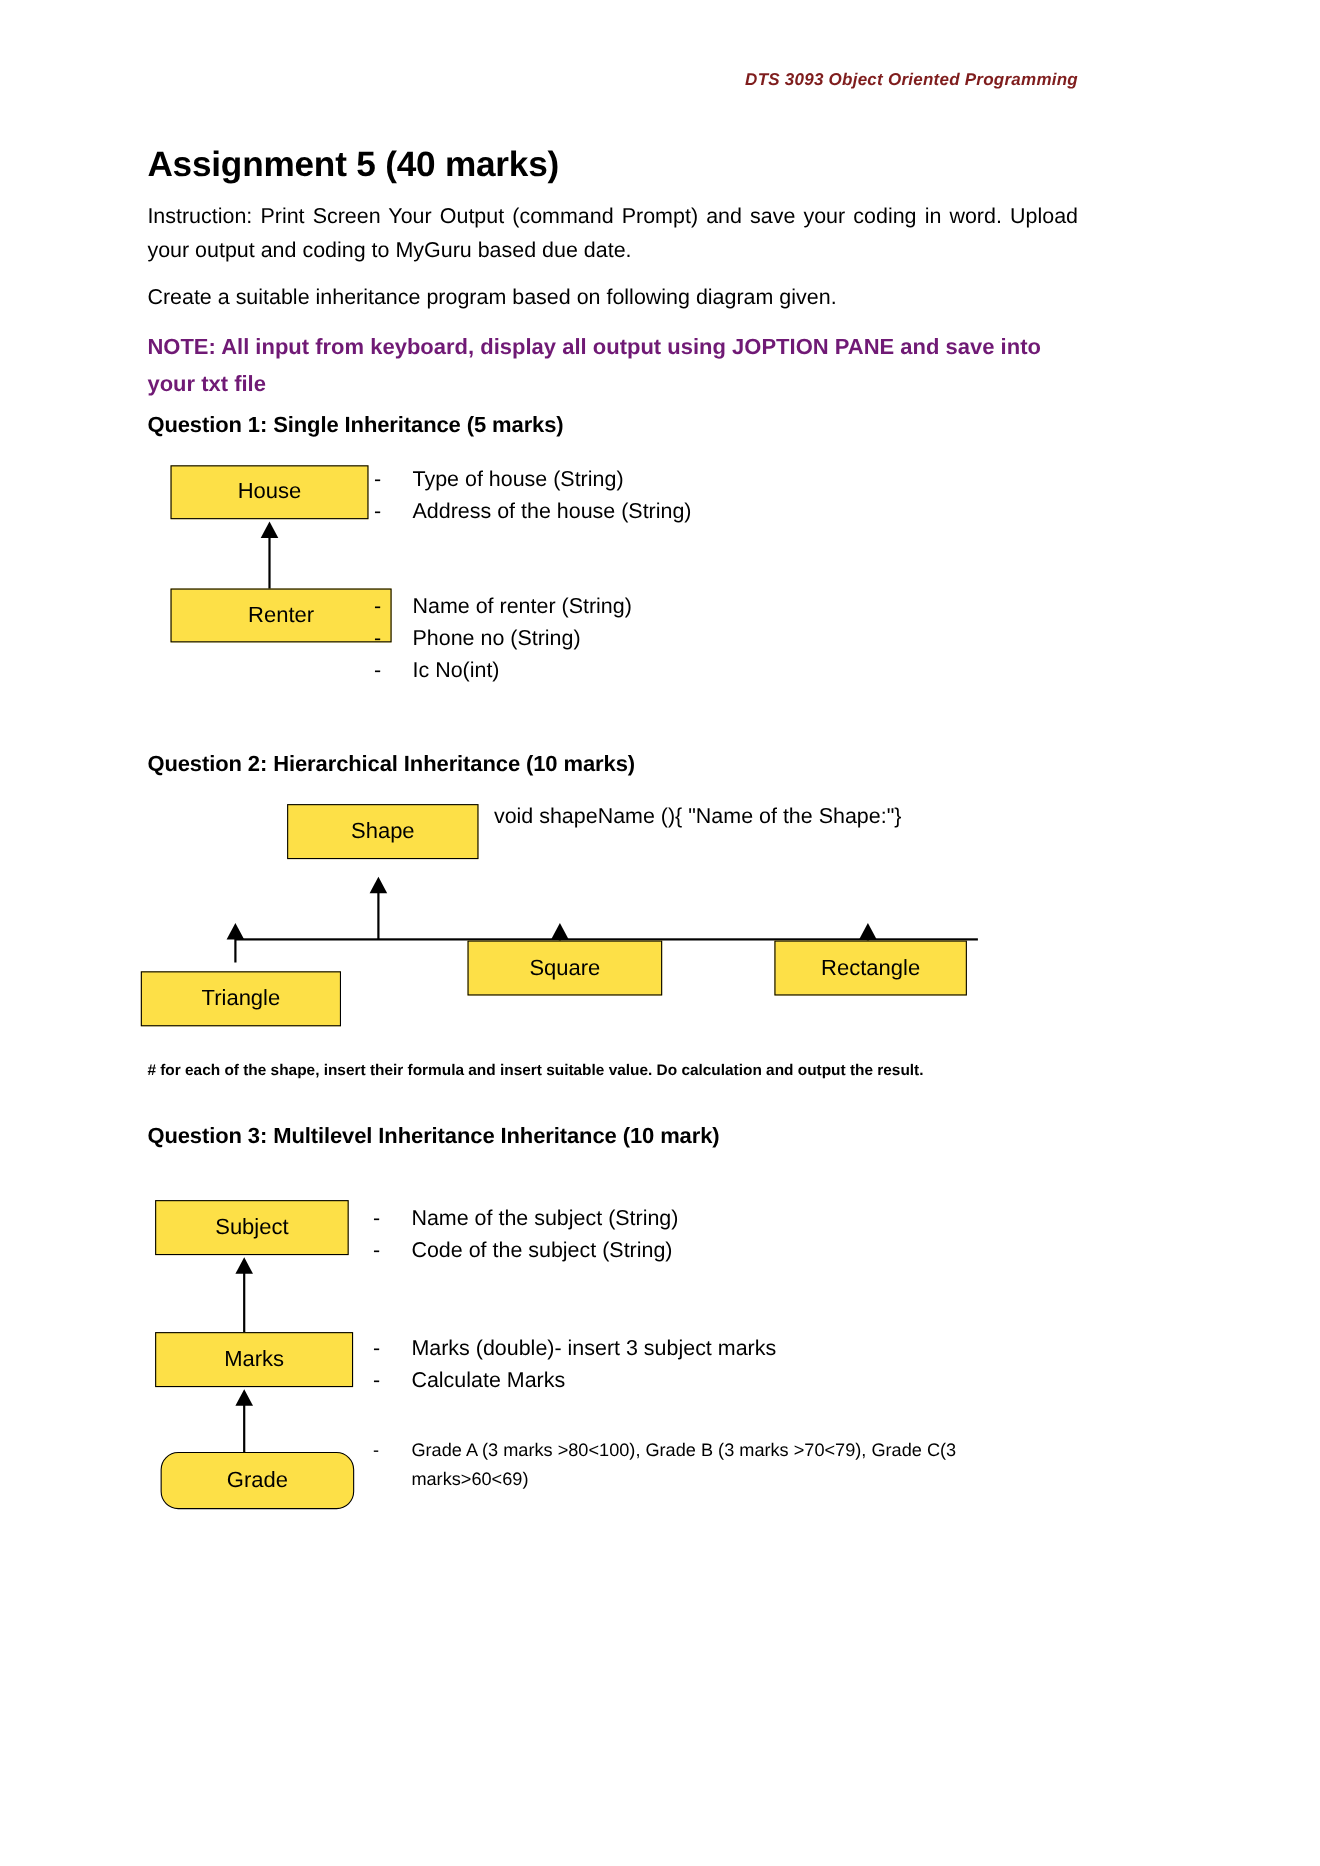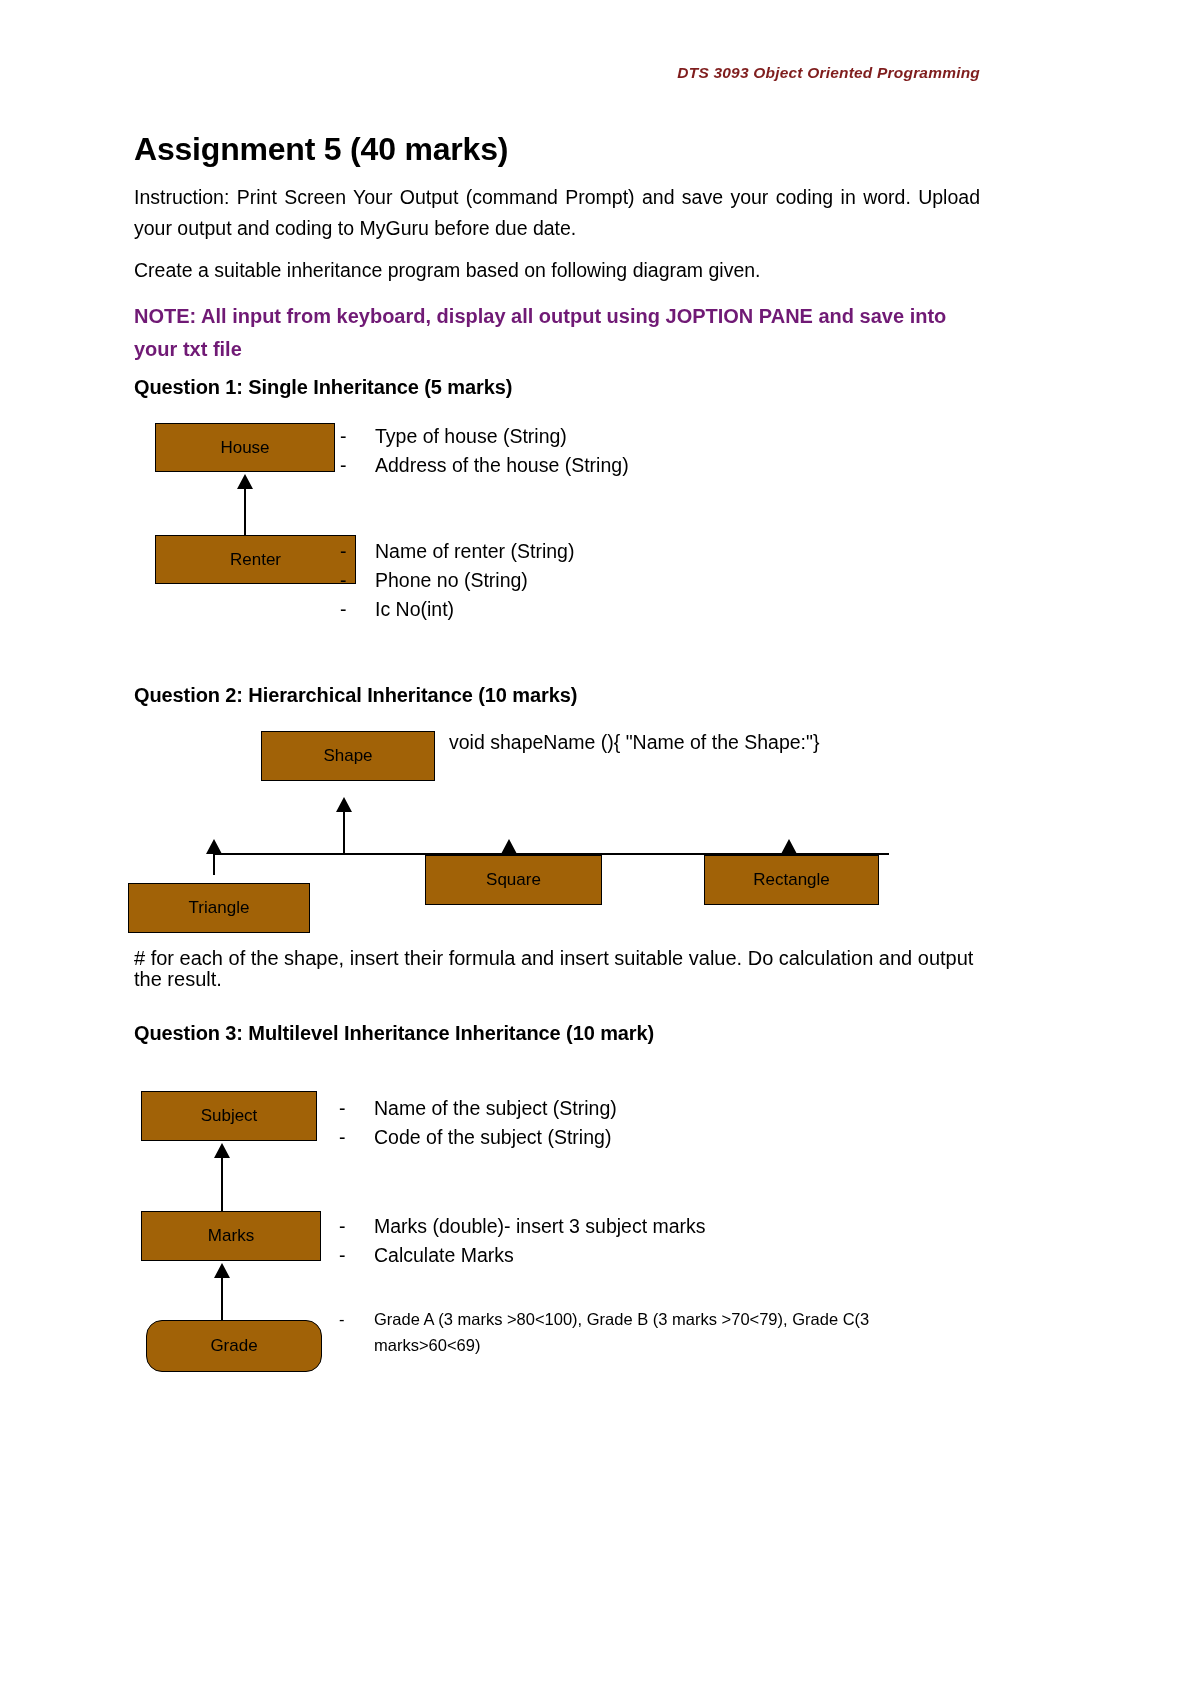--- a/index.html
+++ b/index.html
@@ -77,34 +77,34 @@
     letter-spacing: -0.1px;
   }
   .qhead.q1 { top: 376px; }
   .qhead.q2 { top: 684px; }
   .qhead.q3 { top: 1022px; }
   .bold-note {
     position: absolute;
     left: 0;
     top: 948px;
     width: 850px;
-    font-size: 20px;
-    line-height: 21px;
-    font-weight: normal;
+    font-size: 14px;
+    line-height: 48px;
+    font-weight: bold;
   }
 
   
   .dbox {
     position: absolute;
     border: 1.6px solid #000;
-    background: #a16207;
+    background: #fde047;
     display: flex;
     align-items: center;
     justify-content: center;
-    font-size: 17px;
+    font-size: 20px;
     box-sizing: border-box;
   }
   .vline {
     position: absolute;
     width: 1.8px;
     background: #000;
   }
   .hline {
     position: absolute;
     height: 1.8px;
@@ -149,21 +149,21 @@
 <body>
 
 <div class="page">
 
   <div class="content">
 
     <div class="doc-header">DTS 3093 Object Oriented Programming</div>
 
     <div class="title">Assignment 5 (40 marks)</div>
 
-    <div class="para p1">Instruction: Print Screen Your Output (command Prompt) and save your coding in word. Upload your output and coding to MyGuru before due date.</div>
+    <div class="para p1">Instruction: Print Screen Your Output (command Prompt) and save your coding in word. Upload your output and coding to MyGuru based due date.</div>
 
     <div class="para p2">Create a suitable inheritance program based on following diagram given.</div>
 
     <div class="note">NOTE: All input from keyboard, display all output using JOPTION PANE and save into your txt file</div>
 
     <div class="qhead q1">Question 1: Single Inheritance (5 marks)</div>
 
     <div class="dbox" style="left:21px; top:423px; width:180px; height:49px;">
       <span>House</span>
     </div>

